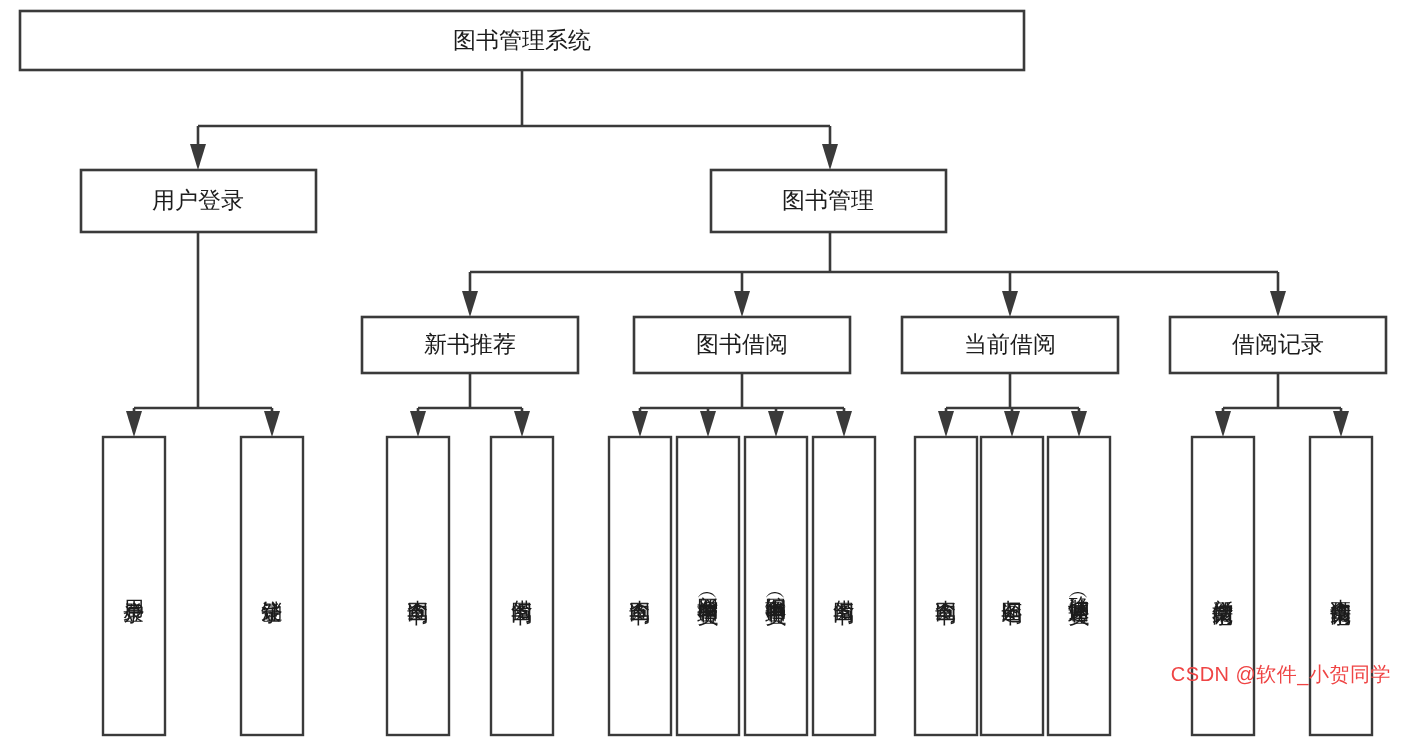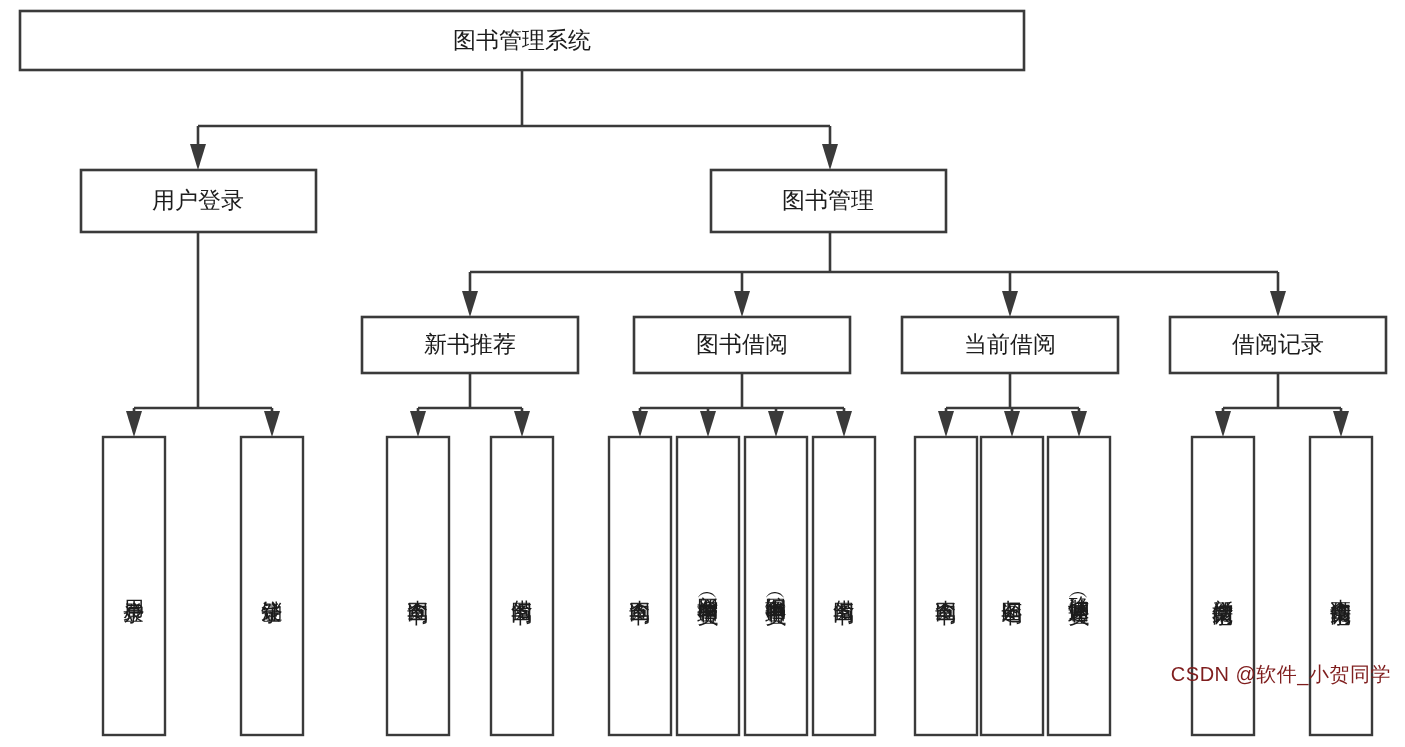--- a/index.html
+++ b/index.html
@@ -69,21 +69,21 @@
     letter-spacing: 1.5px;
     color: #1c1c1c;
     white-space: nowrap;
   }
   .watermark {
     position: absolute;
     right: 14px;
     bottom: 6px;
     font-family: "Liberation Sans", "DejaVu Sans", sans-serif;
     font-size: 20px;
-    color: #7f1d1d;
+    color: #ef4444;
     letter-spacing: 0.5px;
     white-space: nowrap;
   }
 </style>
 </head>
 <body>
 
 <div id="diagram-root">
 
   <svg id="tree-svg" viewBox="0 0 1405 747">

